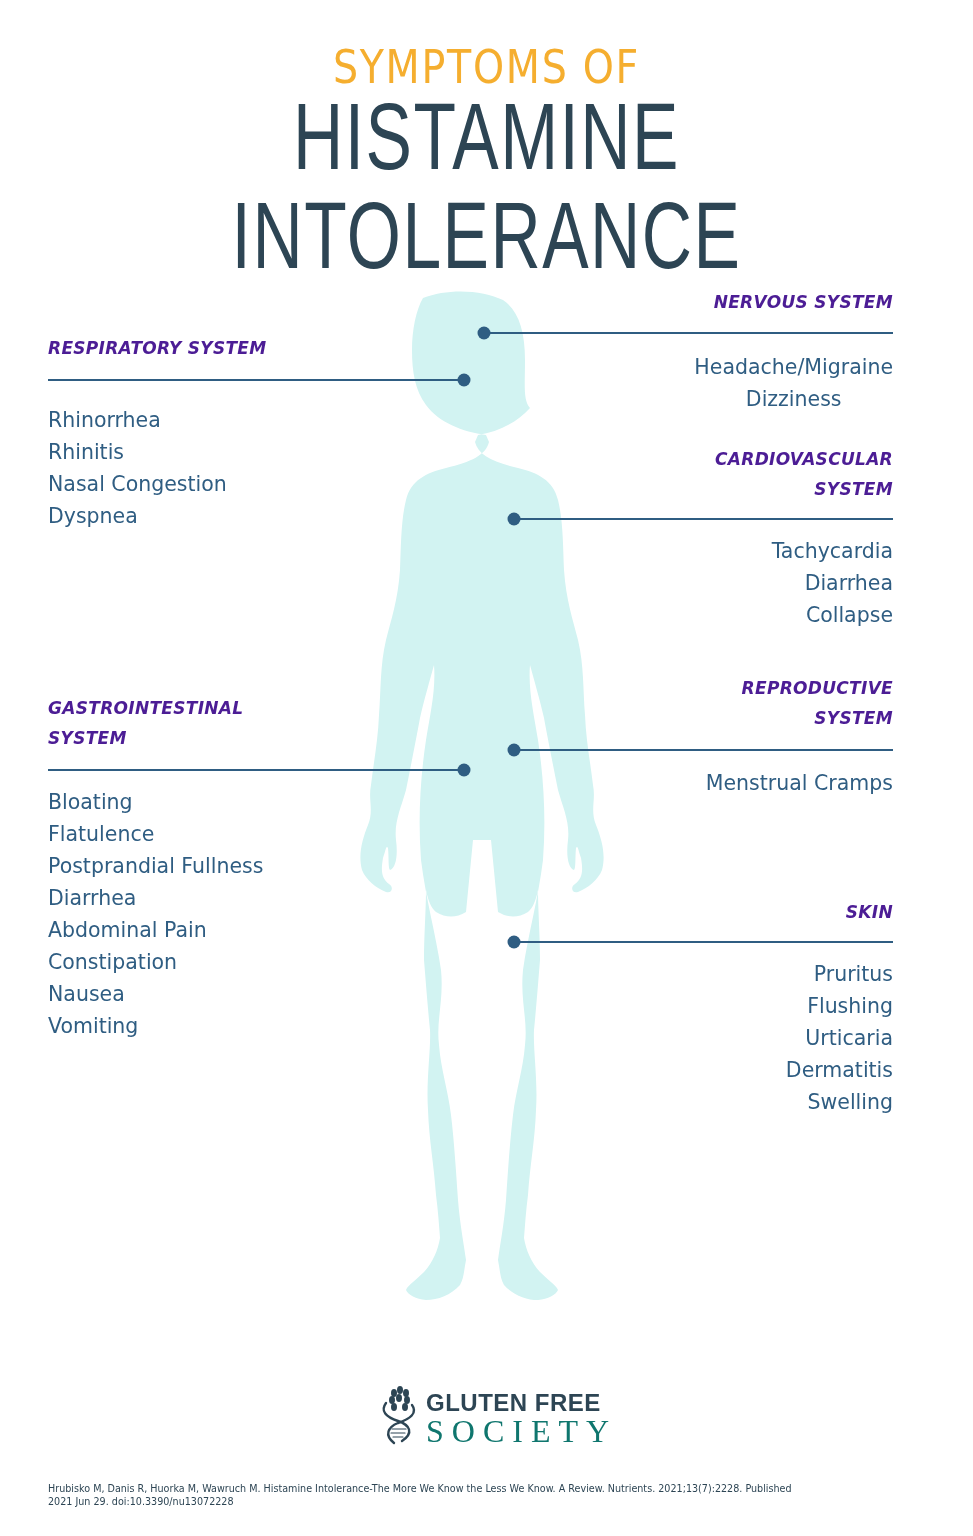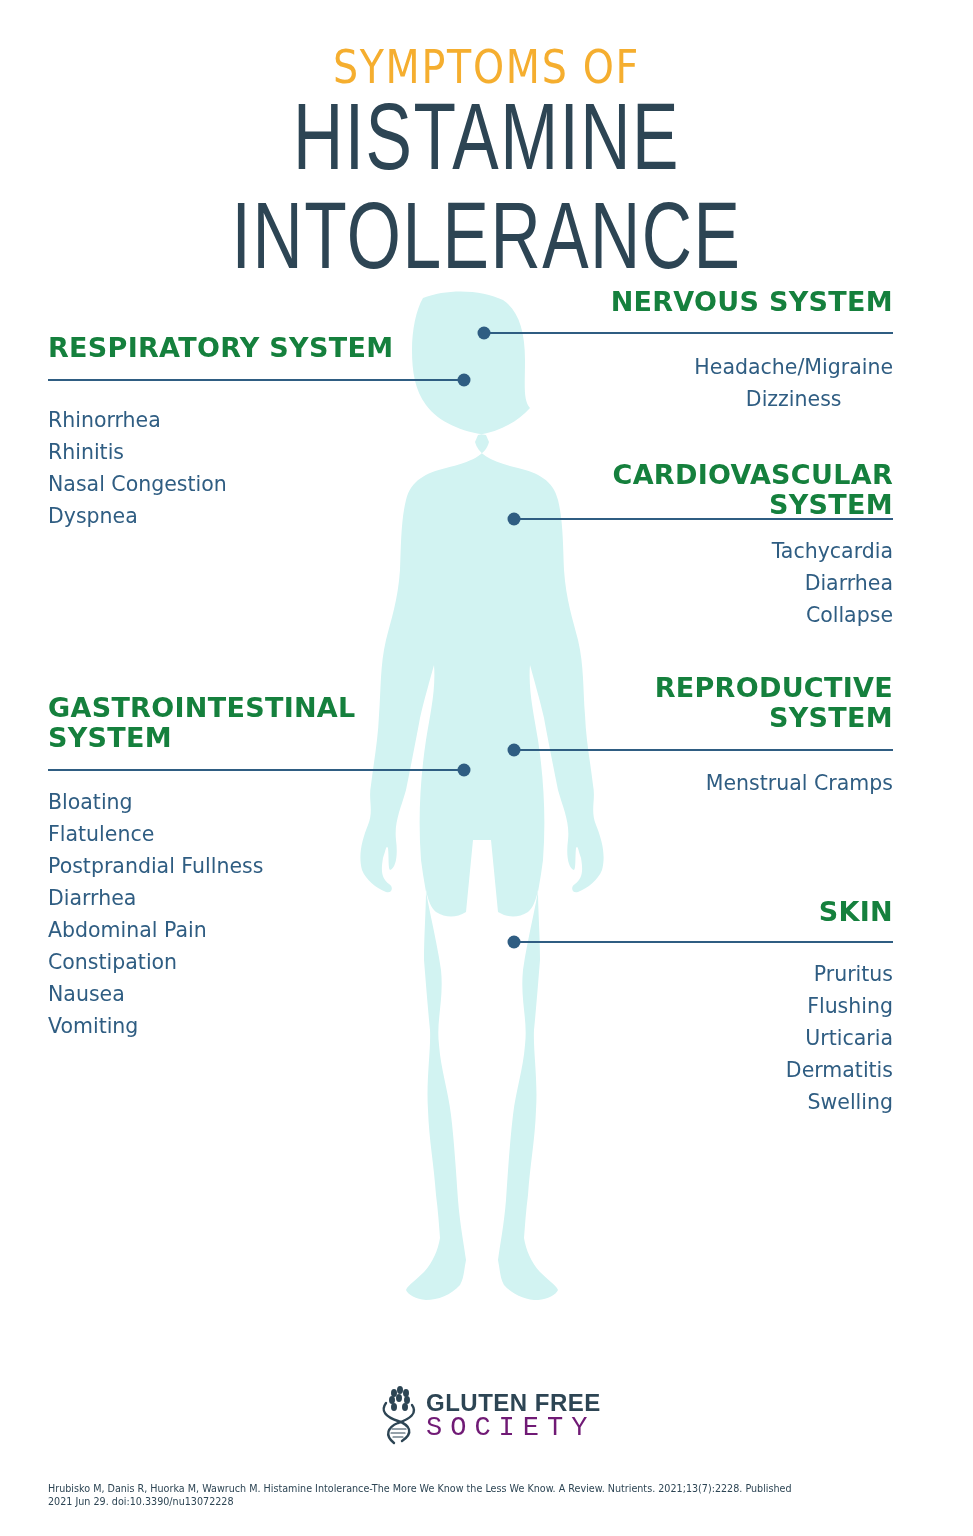--- a/index.html
+++ b/index.html
@@ -1,27 +1,27 @@
 <!DOCTYPE html>
 <html><head>
 <meta charset="utf-8">
 <style>
   html, body { margin: 0; padding: 0; background: #ffffff; }
   body { width: 973px; height: 1536px; position: relative; overflow: hidden; font-family: "Liberation Sans", "DejaVu Sans", sans-serif; }
   .title-top { position: absolute; left: 0; width: 973px; top: 40px; text-align: center; color: #f5ae2f; font-size: 46px; letter-spacing: 2px; font-family: "DejaVu Sans", sans-serif; font-weight: normal; transform: scaleX(0.86); transform-origin: center; }
   .title-main { position: absolute; left: 0; width: 973px; top: 88px; text-align: center; color: #2d4554; font-size: 94px; letter-spacing: 2px; font-family: "Liberation Sans Narrow", "Liberation Sans", sans-serif; transform: scaleX(0.74); transform-origin: center; line-height: 1.05; }
   .figure { position: absolute; left: 0; top: 0; width: 973px; height: 1536px; }
   .section { position: absolute; }
-  .section .heading { color: #15803d; font-weight: bold; font-size: 27px; line-height: 30px; letter-spacing: 0.3px; font-family: "DejaVu Sans", sans-serif; }
+  .section .heading { color: #4c1d95; font-weight: bold; font-size: 17px; line-height: 30px; letter-spacing: 0.3px; font-family: "DejaVu Sans", sans-serif; font-style: italic; }
   .section .item { color: #2f5d82; font-size: 20.5px; line-height: 32px; font-family: "DejaVu Sans", sans-serif; }
   .left { left: 48px; text-align: left; }
   .right { right: 80px; text-align: right; }
   .logo { position: absolute; left: 378px; top: 1383px; width: 230px; height: 62px; }
   .logo-text1 { position: absolute; left: 48px; top: 6px; color: #2d4554; font-weight: bold; font-size: 24px; letter-spacing: 0.5px; font-family: Liberation Sans, sans-serif; white-space: nowrap; }
-  .logo-text2 { position: absolute; left: 48px; top: 30px; color: #701a75; font-size: 27px; letter-spacing: 8px; font-family: Liberation Mono, monospace; font-weight: 300; white-space: nowrap; }
+  .logo-text2 { position: absolute; left: 48px; top: 30px; color: #0f766e; font-size: 32px; letter-spacing: 8px; font-family: Liberation Serif, serif; font-weight: 300; white-space: nowrap; }
   .citation { position: absolute; left: 48px; top: 1482px; width: 760px; color: #2d4554; font-size: 9.6px; line-height: 13px; font-family: "DejaVu Sans", sans-serif; }
 </style>
 </head>
 <body>
 
 <div class="title-top">SYMPTOMS OF</div>
 <div class="title-main">HISTAMINE INTOLERANCE</div>
 
 <svg class="figure" viewBox="0 0 973 1536" xmlns="http://www.w3.org/2000/svg">
   <g fill="#d2f3f2">
@@ -56,21 +56,21 @@
 </div>
 
 <div class="section right" style="top:287px;">
   <div class="heading">NERVOUS SYSTEM</div>
 </div>
 <div class="section right" style="top:351px;text-align:center;">
   <div class="item">Headache/Migraine</div>
   <div class="item">Dizziness</div>
 </div>
 
-<div class="section right" style="top:444px;margin-top:16px;">
+<div class="section right" style="top:444px;">
   <div class="heading">CARDIOVASCULAR</div>
   <div class="heading">SYSTEM</div>
 </div>
 <div class="section right" style="top:535px;">
   <div class="item">Tachycardia</div>
   <div class="item">Diarrhea</div>
   <div class="item">Collapse</div>
 </div>
 
 <div class="section left" style="top:693px;">

